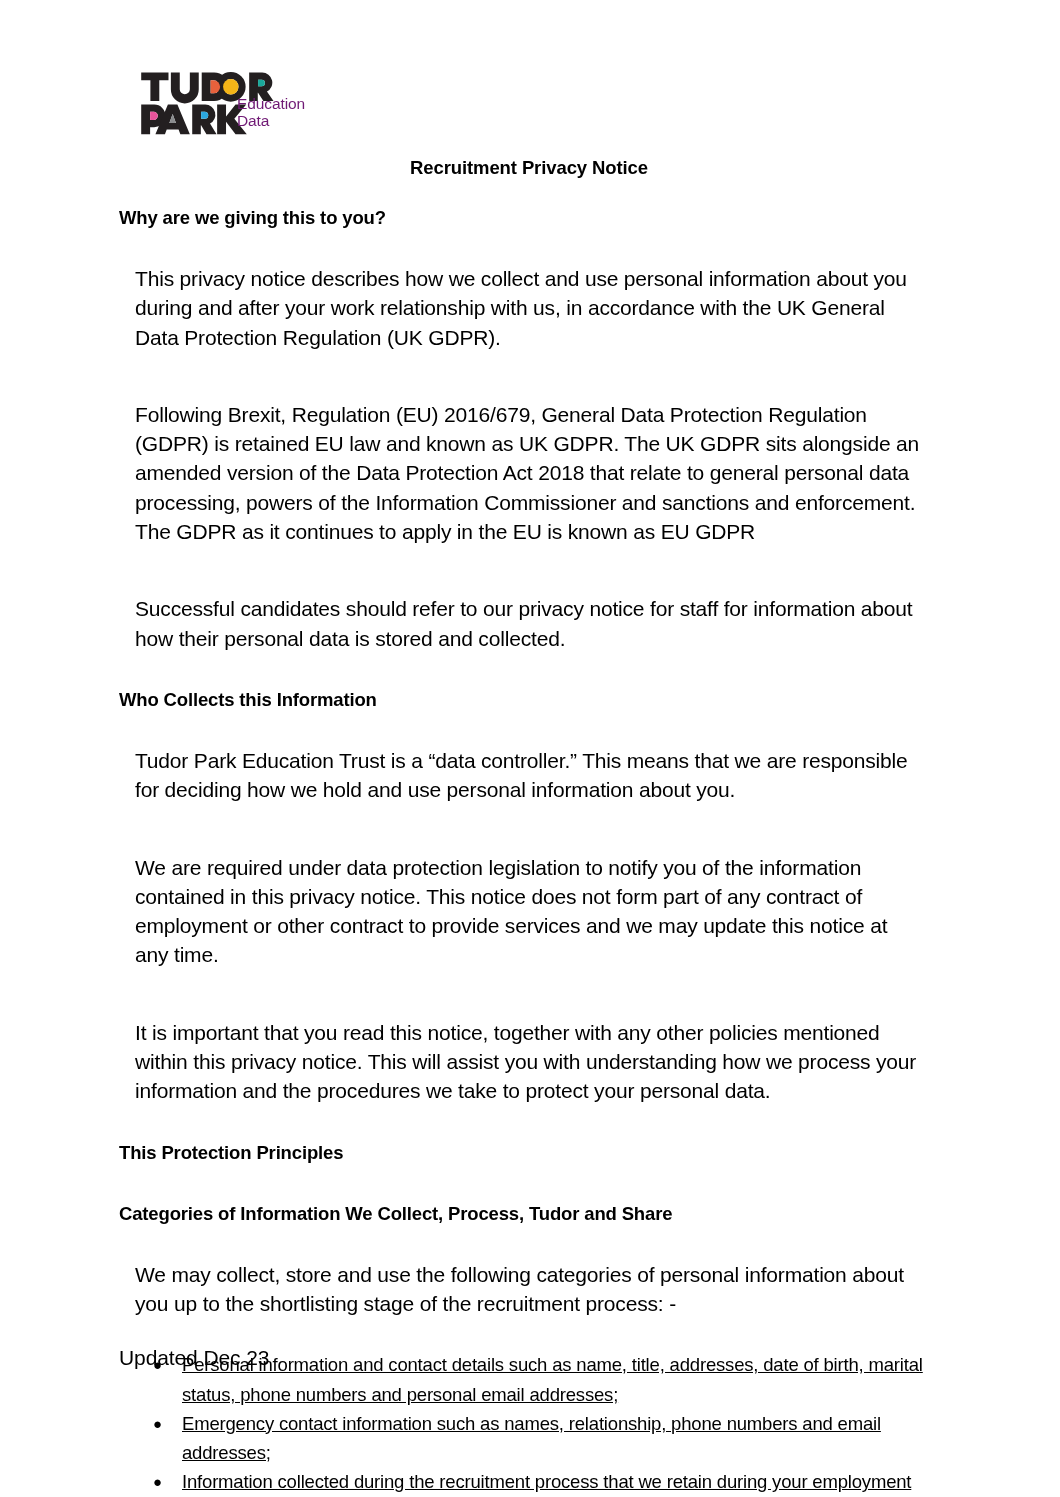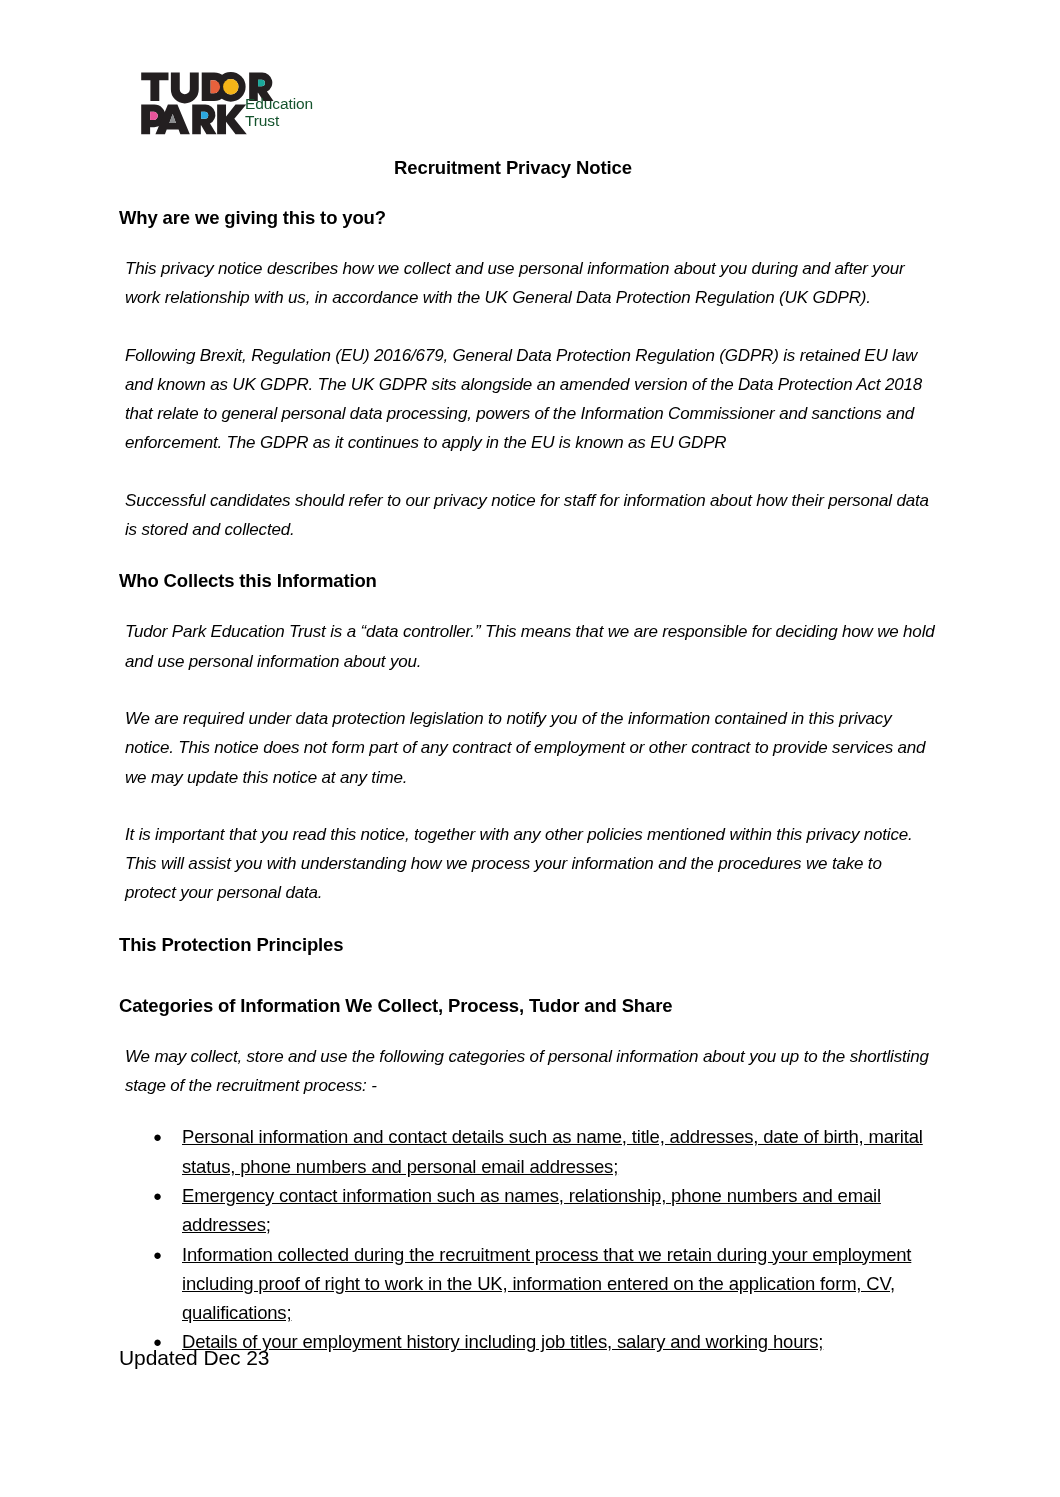--- a/index.html
+++ b/index.html
@@ -31,33 +31,33 @@
   }
   .logo-mark {
     position: absolute;
     left: 6px;
     top: 9px;
     width: 180px;
     height: 70px;
   }
   .logo-tagline {
     position: absolute;
-    left: 112px;
+    left: 104px;
     top: 36px;
     font-size: 15.5px;
     line-height: 16.5px;
-    color: #14532d;
+    color: #701a75;
     letter-spacing: -0.1px;
   }
   .logo-tagline span { display: block; }
 
   
   .doc-title {
     position: absolute;
-    left: 103px;
+    left: 119px;
     top: 157px;
     width: 820px;
     text-align: center;
     font-size: 18.5px;
     font-weight: bold;
     letter-spacing: -0.1px;
   }
   .content {
     position: absolute;
     left: 119px;
@@ -66,26 +66,25 @@
   }
   h2.section-heading {
     margin: 0 0 0 0;
     padding: 0;
     font-size: 18.5px;
     font-weight: bold;
     line-height: 29px;
     letter-spacing: -0.15px;
   }
   p.body-para {
-    margin: 6px;
-    padding: 0;
-    font-size: 17px;
+    margin: 16px;
+    padding: 0;
+    font-size: 21px;
     line-height: 29.3px;
     letter-spacing: -0.18px;
-    font-style: italic;
   }
   .gap-sm { height: 16px; }
 
   ul.bullet-list {
     margin: 0;
     padding: 0;
     list-style: none;
   }
   ul.bullet-list li {
     position: relative;
@@ -148,21 +147,21 @@
         <path d="M130 60 h15 v20 l16 -20 h18 l-20 24 l21 26 h-19 l-16 -21 v21 h-15 Z"></path>
       </g>
 
       <path d="M17 72 h6 a7 7 0 0 1 0 14 h-6 Z" fill="#e8549b"></path>
       <path d="M55 76 l5.5 15 h-11 Z" fill="#8a8c8e"></path>
       <path d="M103 72 h6 a6 6 0 0 1 0 12 h-6 Z" fill="#2ba6de"></path>
     </svg>
 
     <div class="logo-tagline">
       <span>Education</span>
-      <span>Trust</span>
+      <span>Data</span>
     </div>
   </div>
 
   <div class="doc-title">Recruitment Privacy Notice</div>
 
   <div class="content">
 
     <h2 class="section-heading">Why are we giving this to you?</h2>
     <div class="gap-sm"></div>
 

